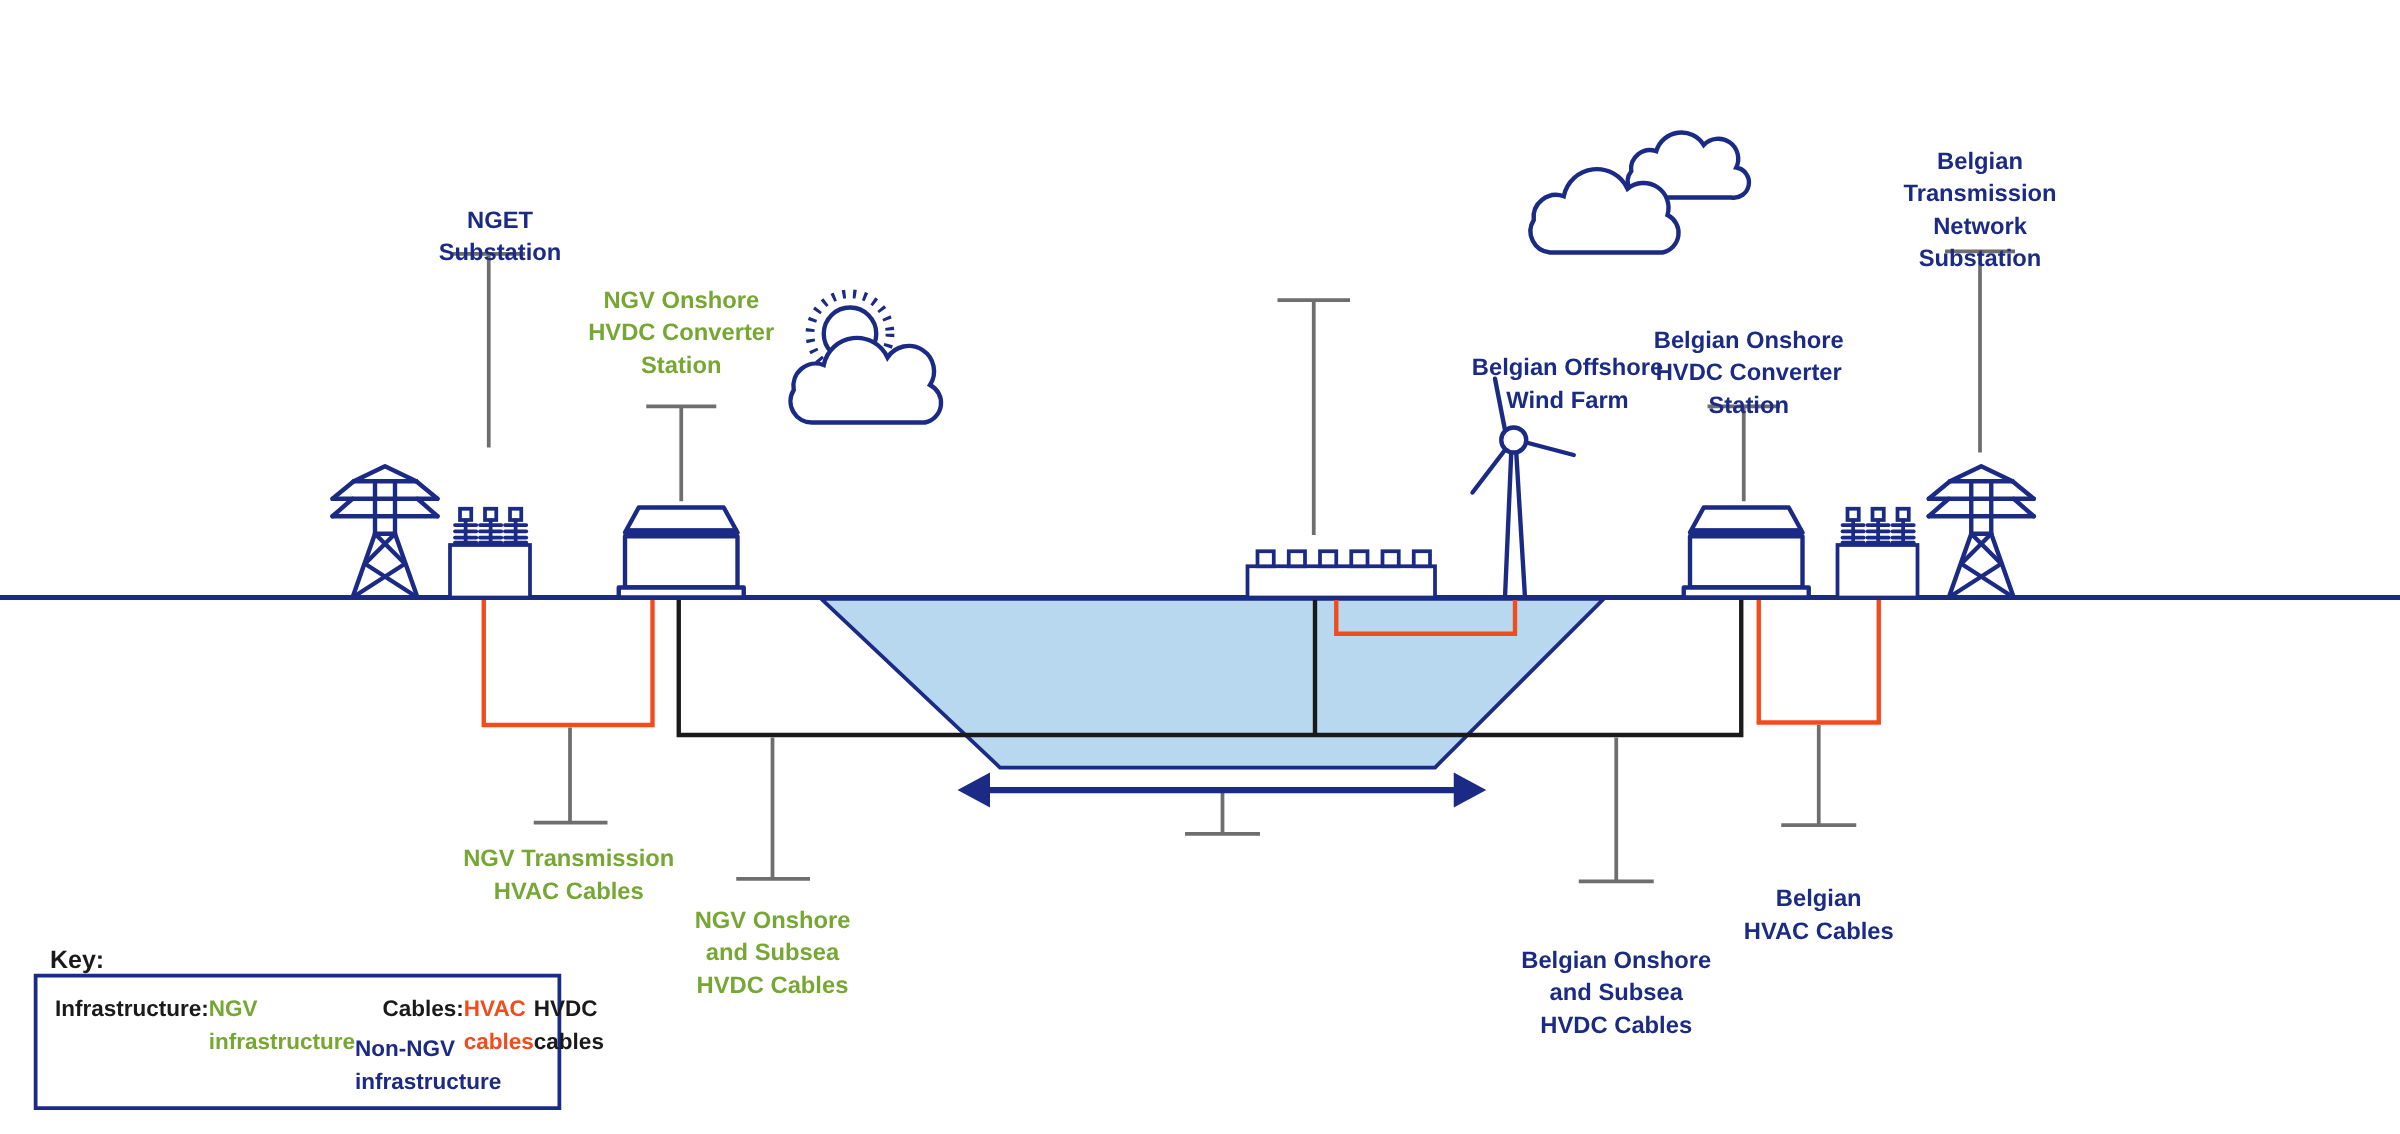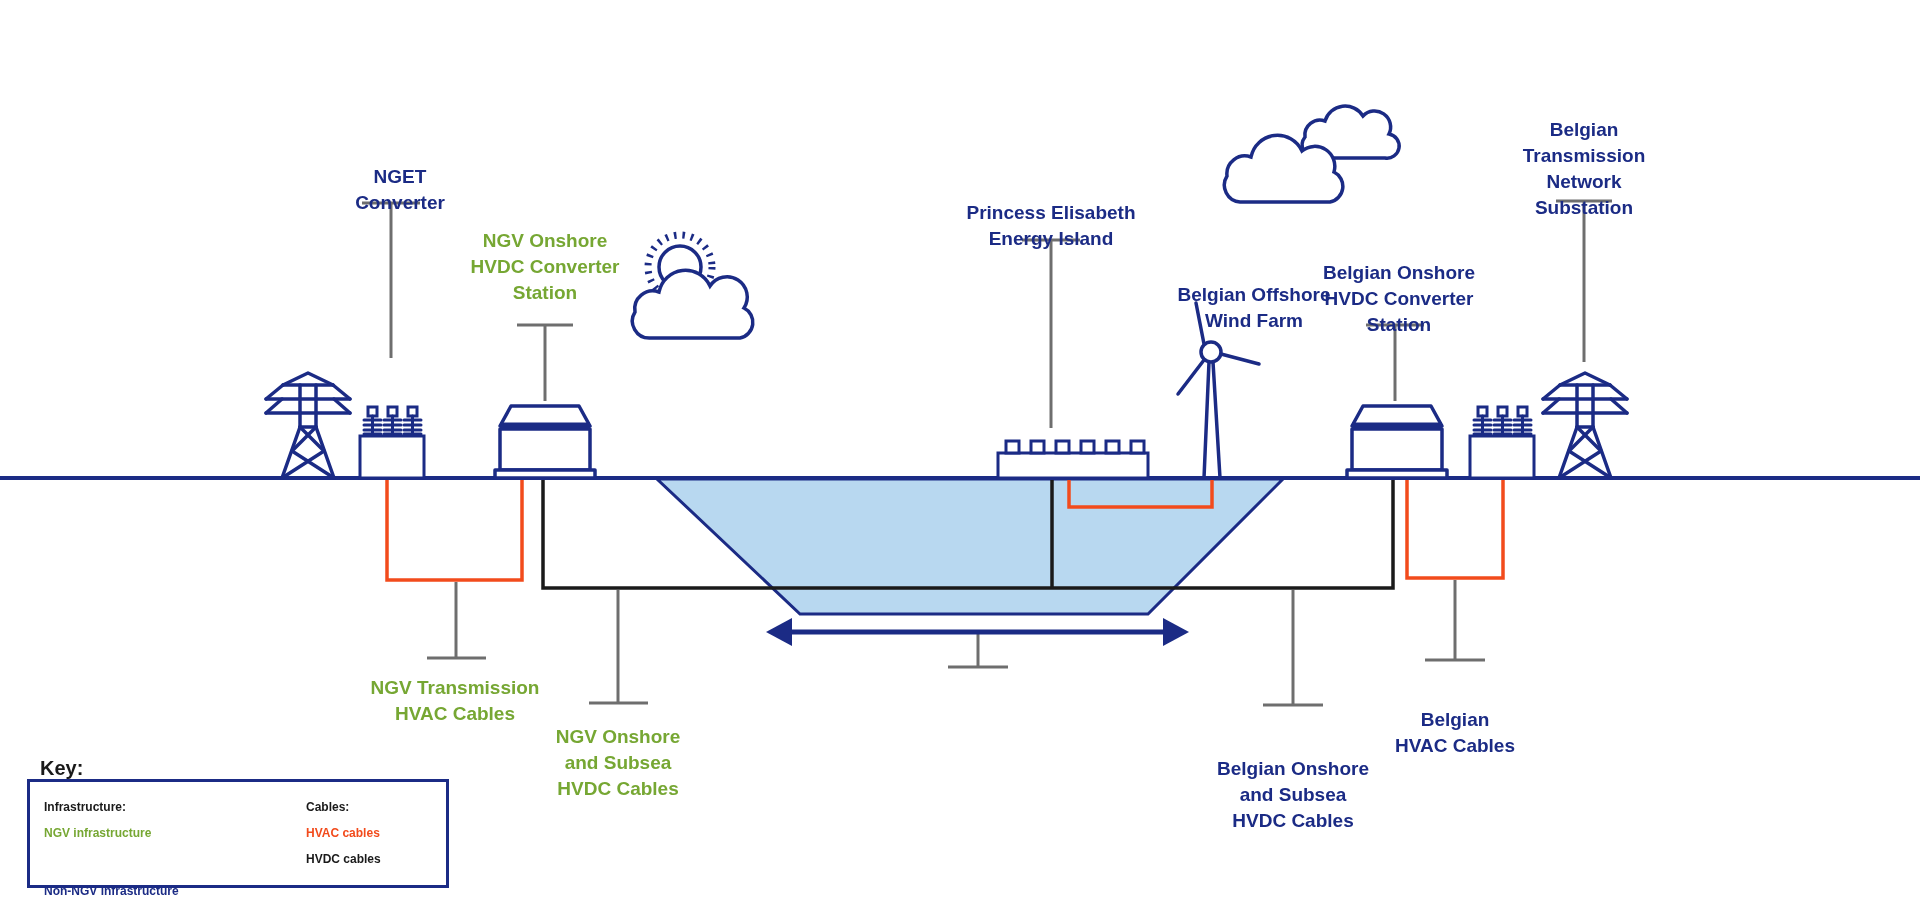--- a/index.html
+++ b/index.html
@@ -8,21 +8,21 @@
   svg{position:absolute;left:0;top:0;}
   .lbl{position:absolute;transform:translateX(-50%);text-align:center;
        font-weight:bold;font-size:19px;line-height:26px;white-space:pre-line;}
   .navy{color:var(--navy);margin-top:32px;}
   .green{color:var(--green);}
   .orange{color:var(--orange);}
   .black{color:var(--ink);}
   .key-title{position:absolute;left:40px;top:745px;font-weight:bold;font-size:20px;color:var(--ink);margin-top:12px;}
   .key-box{position:absolute;left:27px;top:779px;width:402px;height:79px;
            border:3px solid var(--navy);padding:12px 0 12px 14px;display:flex;}
-  .key-col{display:flex;flex-direction:column;font-weight:bold;font-size:12px;line-height:26px;}
+  .key-col{display:flex;flex-direction:row;font-weight:bold;font-size:18px;line-height:26px;}
   .key-col.c1{width:262px;}
   :root{--navy:#1b2b85;--green:#76a733;--orange:#f24b1c;--ink:#1a1a1a;--gray:#6e6e6e;--sea:#b8d8f0;}
 </style>
 </head>
 <body>
 
 <div class="canvas">
 
 <svg width="1920" height="907" viewBox="0 0 1920 907">
   <defs>
@@ -149,26 +149,24 @@
   </g>
 
   <g fill="#1b2b85" stroke="#1b2b85">
     <line x1="783" y1="632" x2="1172" y2="632" stroke-width="5"></line>
     <polygon points="766,632 792,618 792,646" stroke="none"></polygon>
     <polygon points="1189,632 1163,618 1163,646" stroke="none"></polygon>
   </g>
 </svg>
 
   <div class="lbl navy" style="left:400px;top:132px;">NGET
-Converter</div>
+Substation</div>
   <div class="lbl green" style="left:545px;top:228px;">NGV Onshore
 HVDC Converter
 Station</div>
-  <div class="lbl navy" style="left:1051px;top:168px;">Princess Elisabeth
-Energy Island</div>
   <div class="lbl navy" style="left:1254px;top:250px;">Belgian Offshore
 Wind Farm</div>
   <div class="lbl navy" style="left:1399px;top:228px;">Belgian Onshore
 HVDC Converter
 Station</div>
   <div class="lbl navy" style="left:1584px;top:85px;">Belgian
 Transmission
 Network
 Substation</div>
   <div class="lbl green" style="left:455px;top:675px;">NGV Transmission

